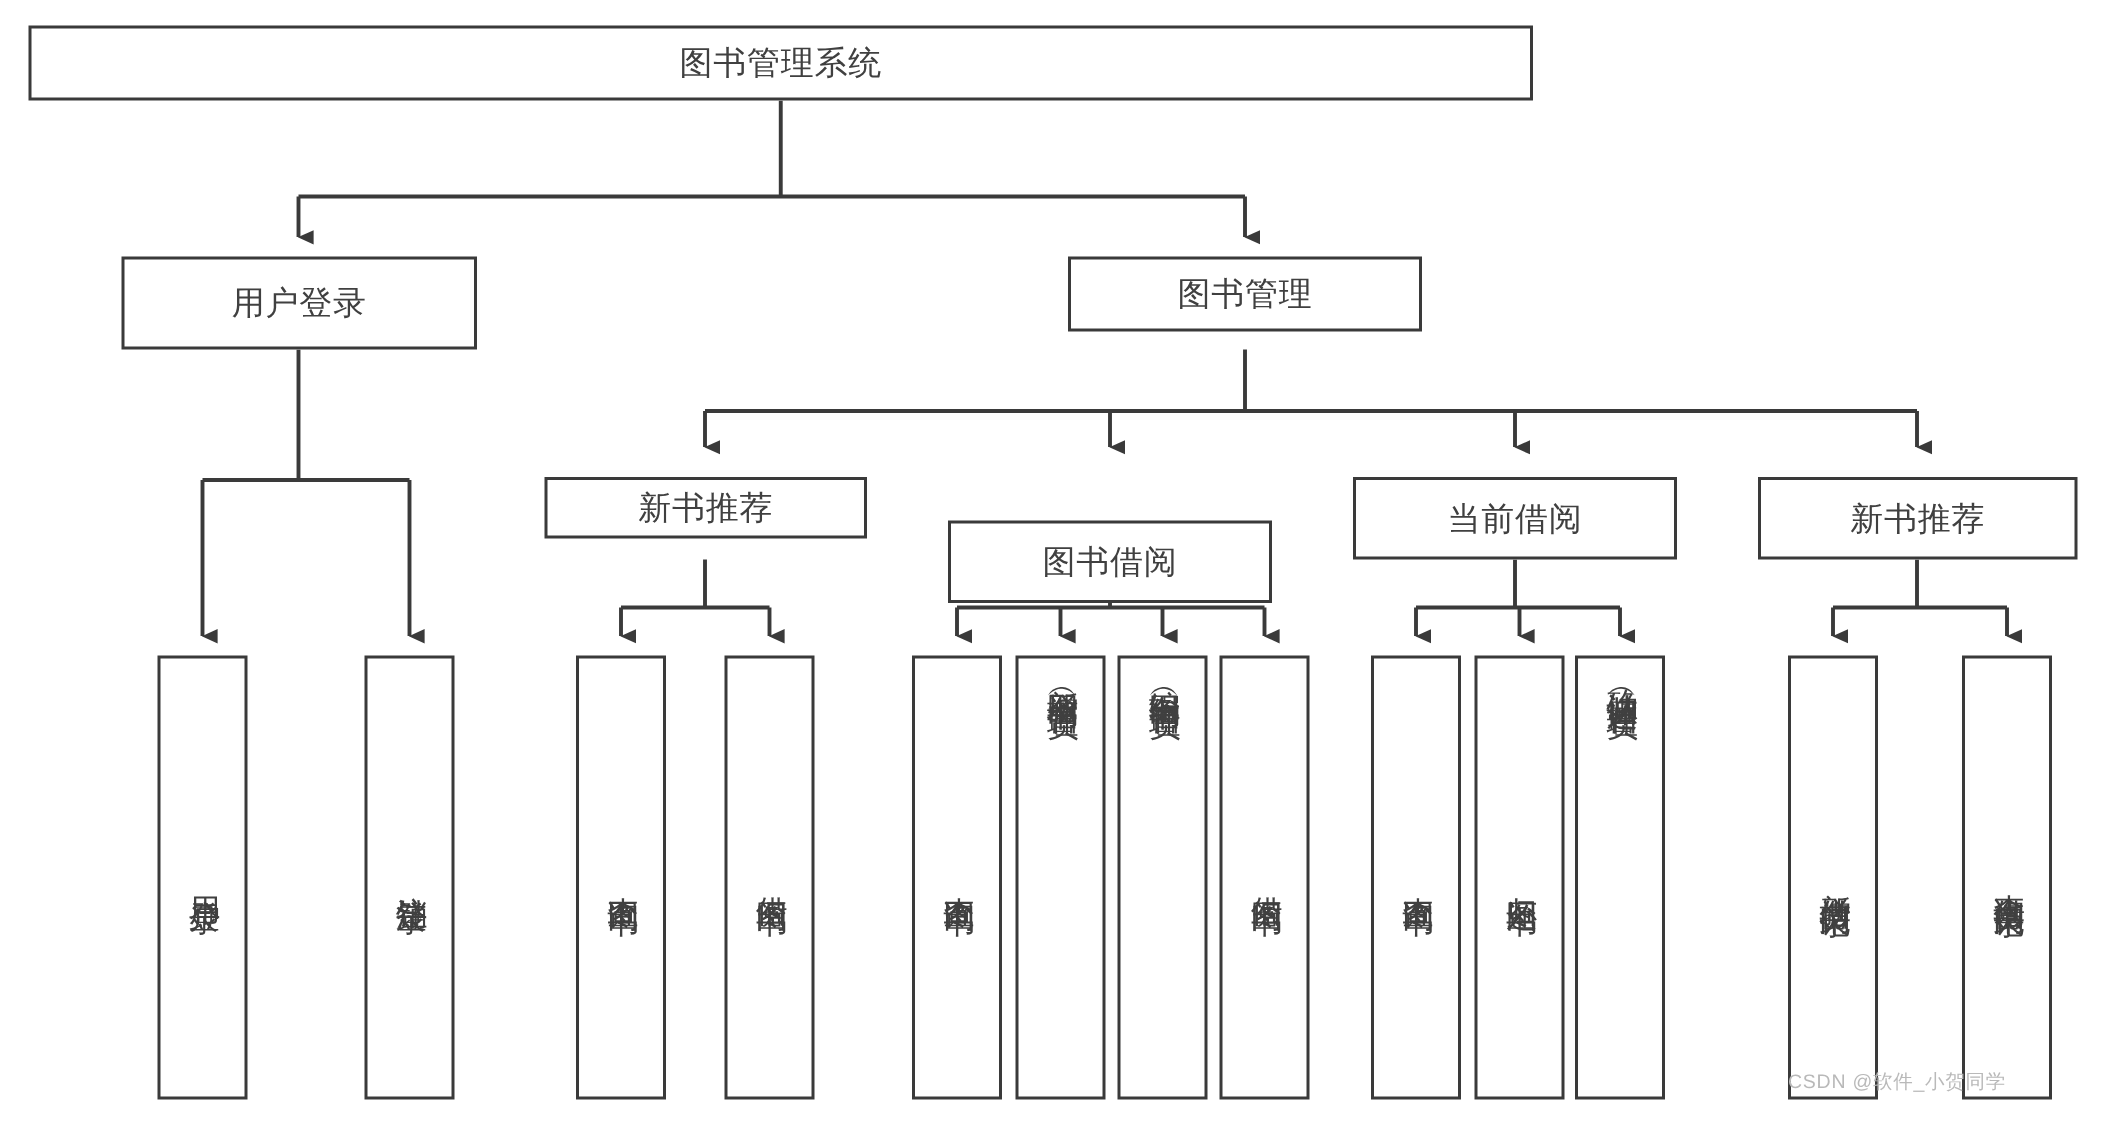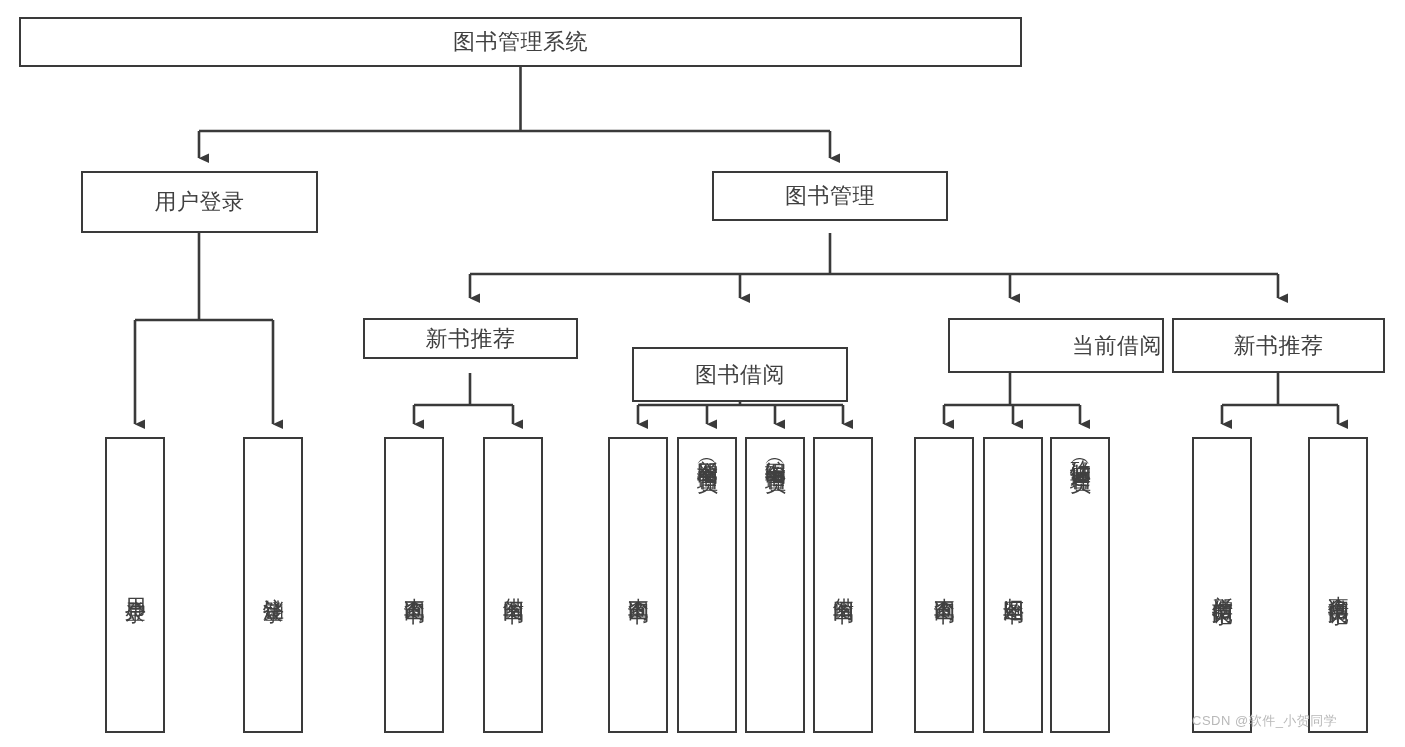--- a/index.html
+++ b/index.html
@@ -132,21 +132,21 @@
   <div class="node node-h" style="left:712px; top:171px; width:236px; height:50px;">
     <span>图书管理</span>
   </div>
 
   <div class="node node-h" style="left:363px; top:318px; width:215px; height:41px;">
     <span>新书推荐</span>
   </div>
   <div class="node node-h" style="left:632px; top:318px; width:216px; height:55px;margin-top:29px;">
     <span>图书借阅</span>
   </div>
-  <div class="node node-h" style="left:948px; top:318px; width:216px; height:55px;justify-content:flex-end;">
+  <div class="node node-h" style="left:902px; top:318px; width:216px; height:55px;">
     <span>当前借阅</span>
   </div>
   <div class="node node-h" style="left:1172px; top:318px; width:213px; height:55px;">
     <span>新书推荐</span>
   </div>
 
   <div class="node node-v" style="left:105px; top:437px; width:60px; height:296px;">
     <span>用户登录</span>
   </div>
   <div class="node node-v" style="left:243px; top:437px; width:60px; height:296px;">

